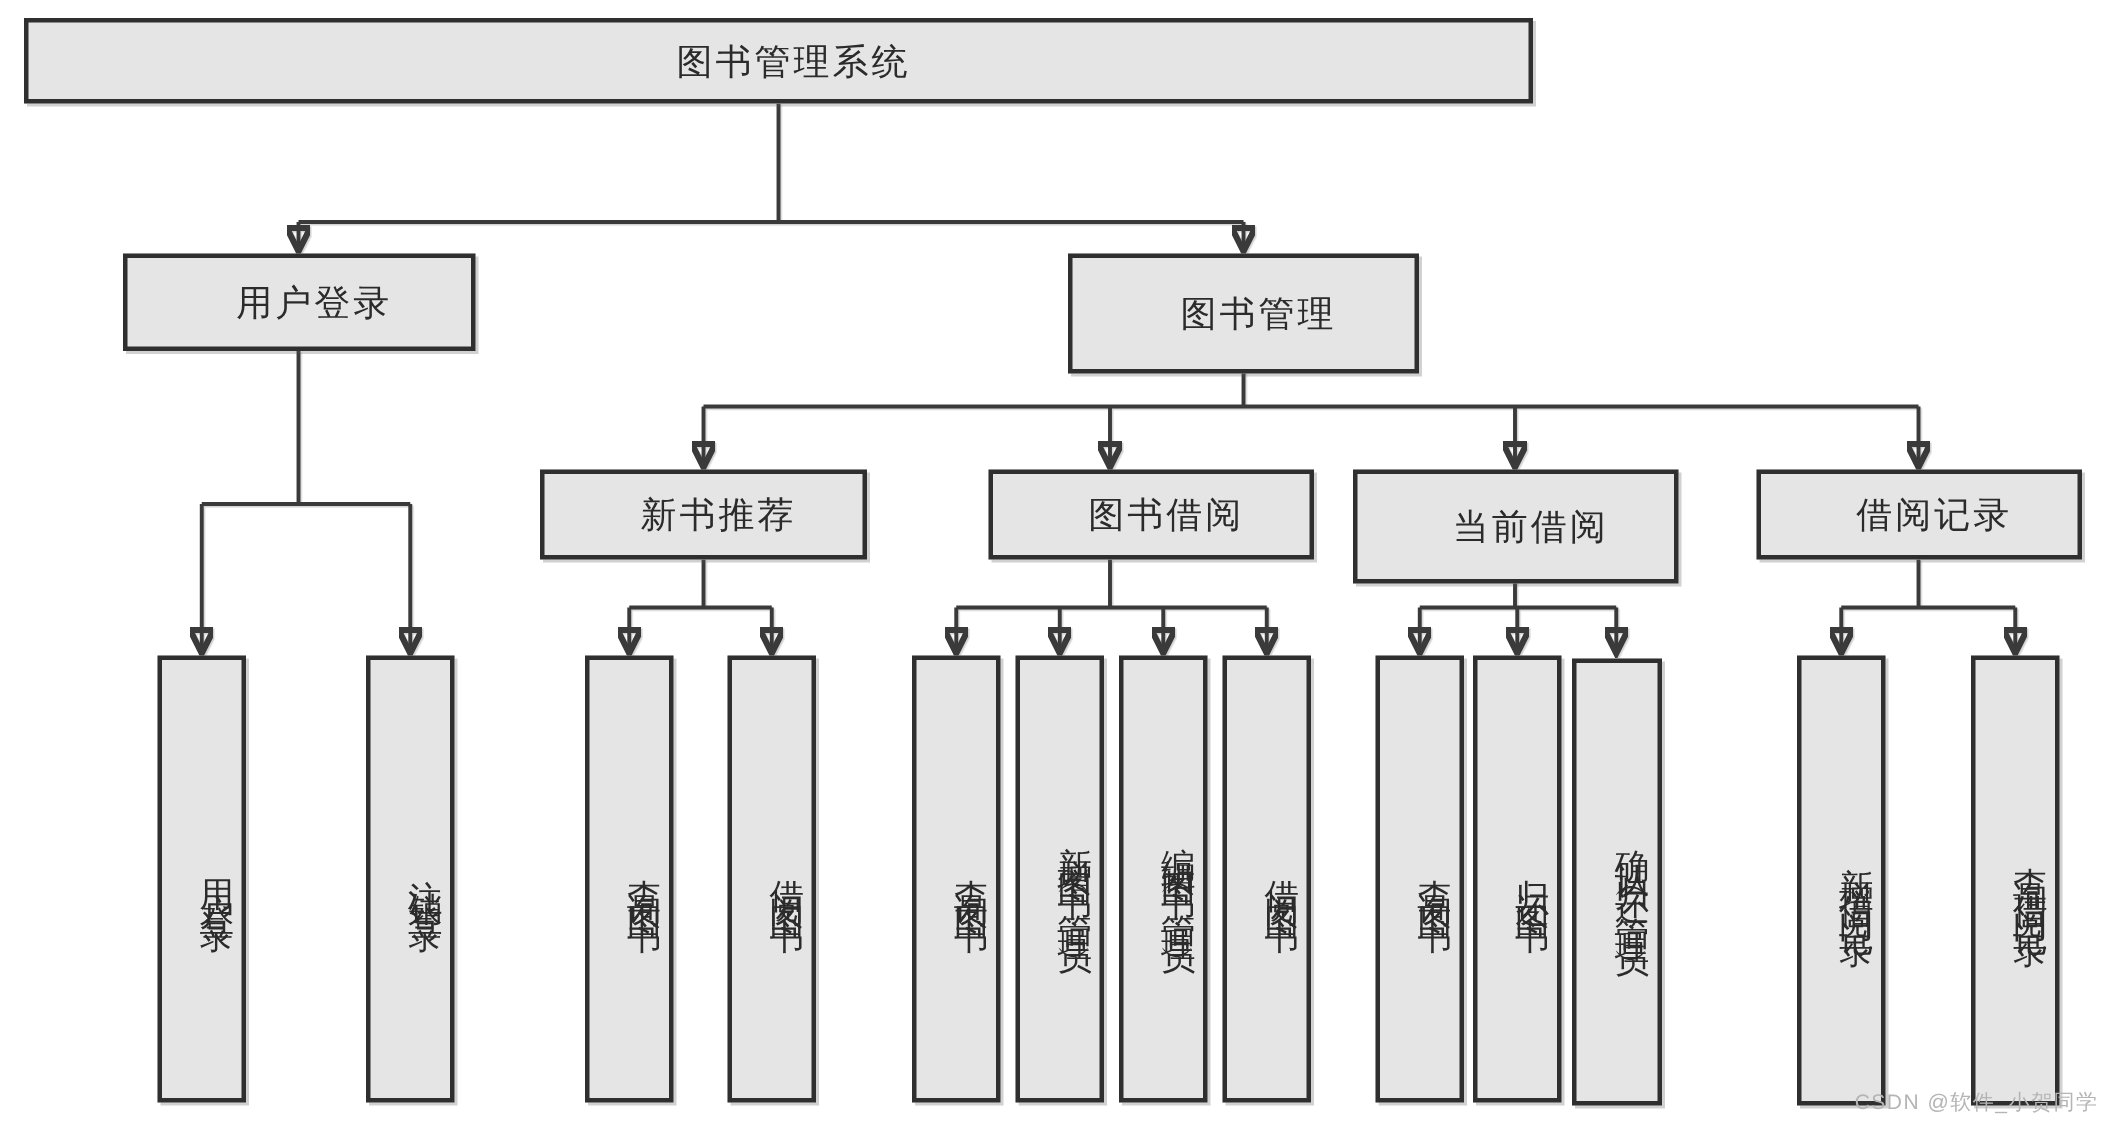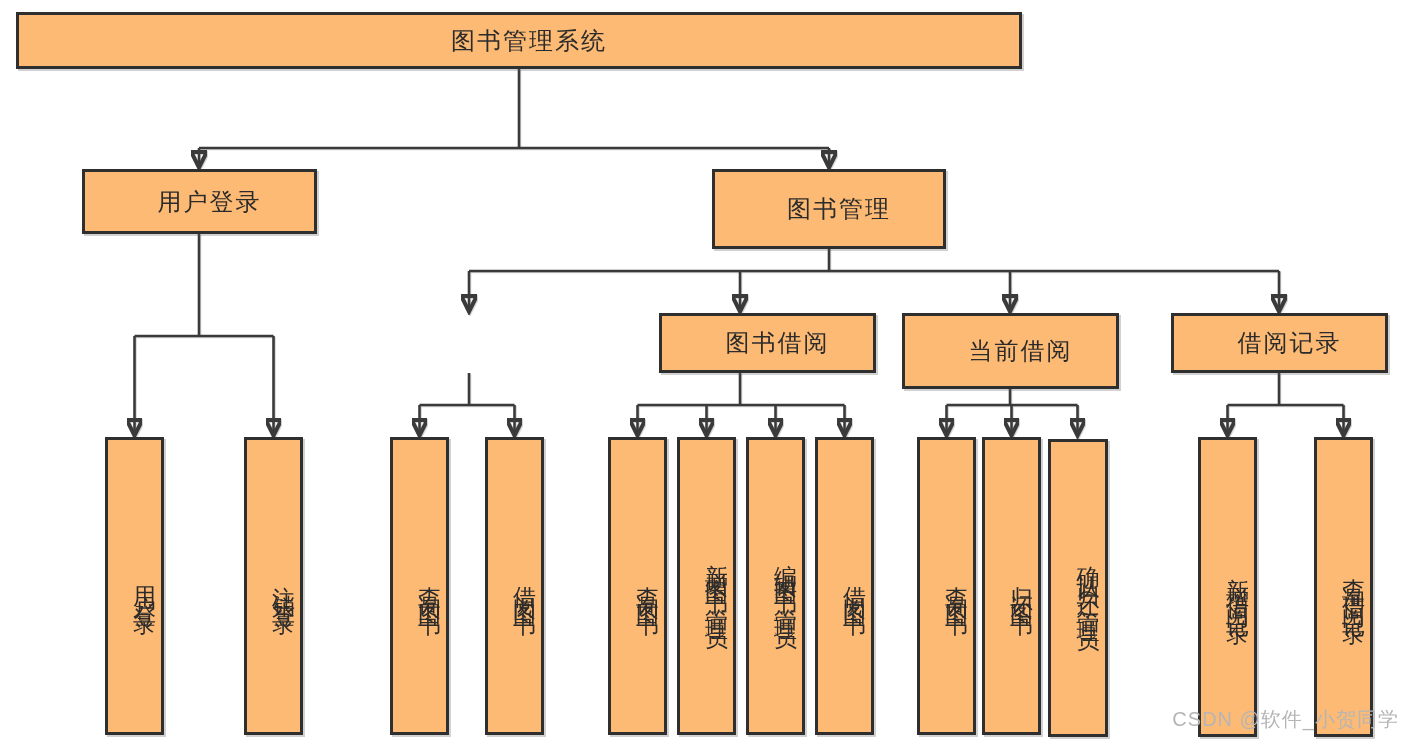--- a/index.html
+++ b/index.html
@@ -23,21 +23,21 @@
     filter:drop-shadow(1.5px 1.5px 0 rgba(80,80,80,0.25));
   }
   .connectors path{
     stroke:var(--line);
     stroke-width:2.6;
     fill:none;
   }
   .node{
     position:absolute;
     box-sizing:border-box;
-    background:#fdba74;
+    background:#e5e5e5;
     border:3px solid var(--border);
     box-shadow:2px 2px 0 rgba(90,90,90,0.28);
     display:flex;align-items:center;justify-content:center;
     color:var(--text);
     padding-left:20px;
   }
   .node.h{
     font-size:24px;
     letter-spacing:2px;
     white-space:nowrap;
@@ -45,22 +45,22 @@
   .node.v span{
     writing-mode:vertical-rl;
     text-orientation:mixed;
     font-size:23px;
     letter-spacing:9px;
     line-height:1;
     color:var(--text);
   }
   .watermark{
     position:absolute;
-    right:6px;bottom:14px;
-    font-size:20px;
+    right:6px;bottom:3px;
+    font-size:14px;
     letter-spacing:1px;
     color:var(--watermark);
     z-index:5;
     white-space:nowrap;
     text-align:center;
   }
 </style>
 </head>
 <body>
 
@@ -112,20 +112,21 @@
     <path d="M1227.5,405 H1343.5"></path>
     <path d="M1227.5,405 V434" marker-end="url(#arrow)"></path>
     <path d="M1343.5,405 V434" marker-end="url(#arrow)"></path>
   </svg>
 
   <div class="node h" style="left:16px;top:12px;width:1006px;height:57px;">图书管理系统</div>
 
   <div class="node h" style="left:82px;top:169px;width:235px;height:65px;">用户登录</div>
   <div class="node h" style="left:712px;top:169px;width:234px;height:80px;">图书管理</div>
 
+  <div class="node h" style="left:360px;top:313px;width:218px;height:60px;">新书推荐</div>
   <div class="node h" style="left:659px;top:313px;width:217px;height:60px;">图书借阅</div>
   <div class="node h" style="left:902px;top:313px;width:217px;height:76px;">当前借阅</div>
   <div class="node h" style="left:1171px;top:313px;width:217px;height:60px;">借阅记录</div>
 
   <div class="node v" style="left:105px;top:437px;width:59px;height:298px;">
     <span>用户登录</span>
     </div>
   <div class="node v" style="left:244px;top:437px;width:59px;height:298px;">
     <span>注销登录</span>
     </div>

